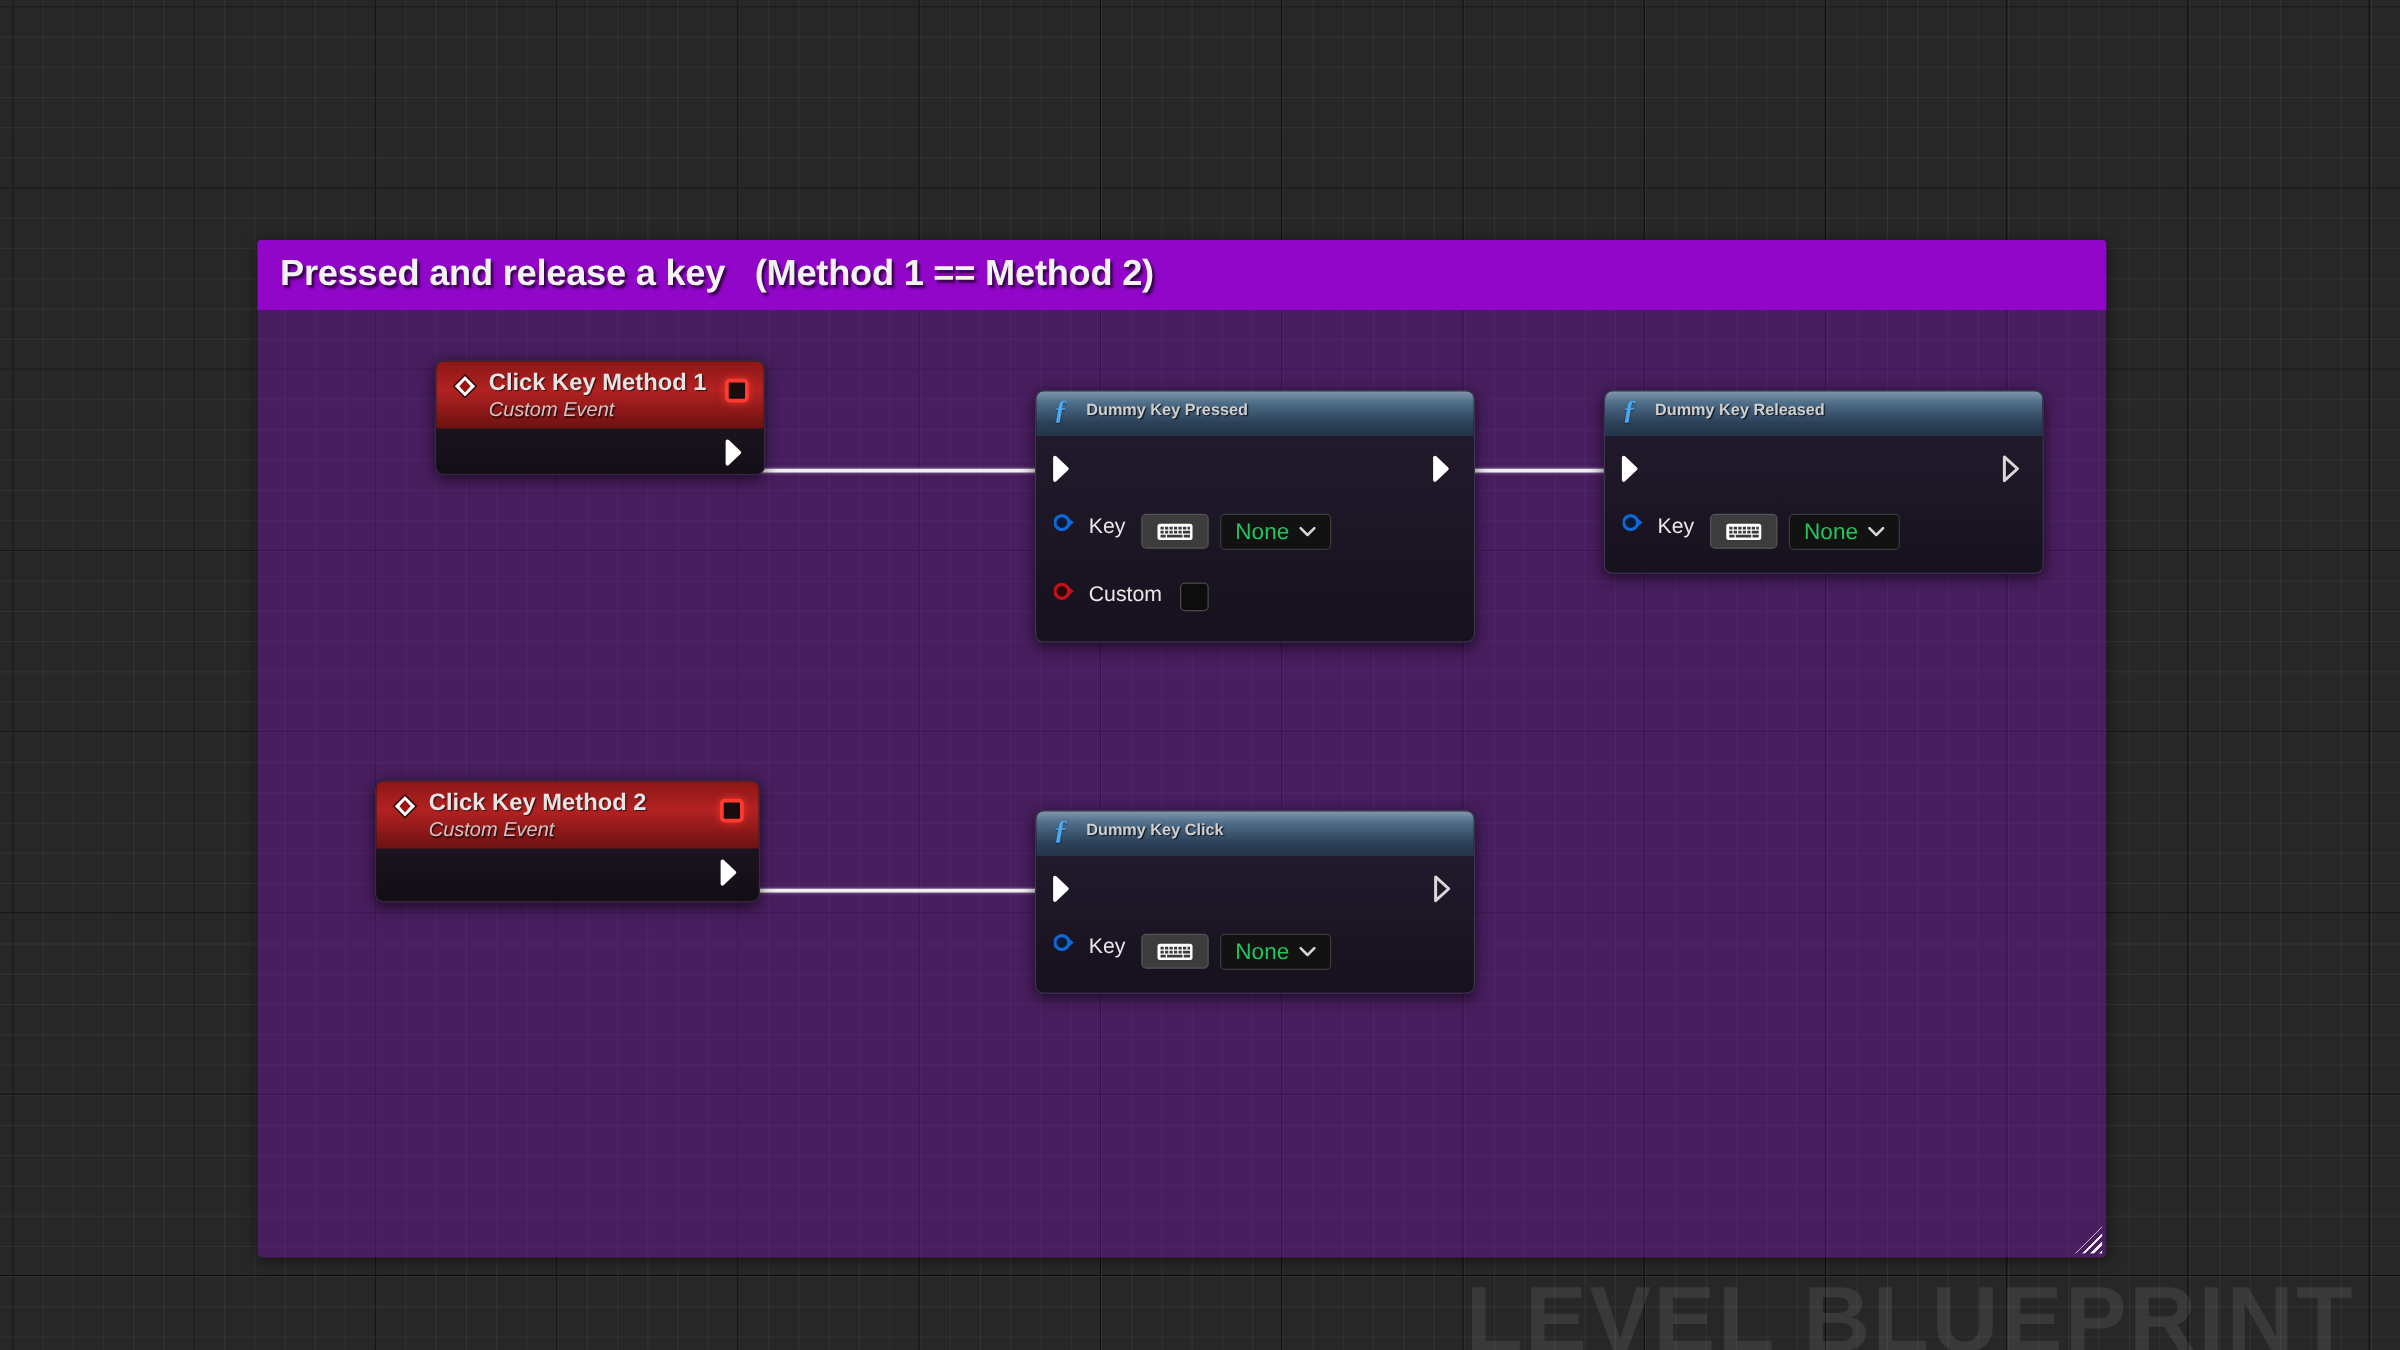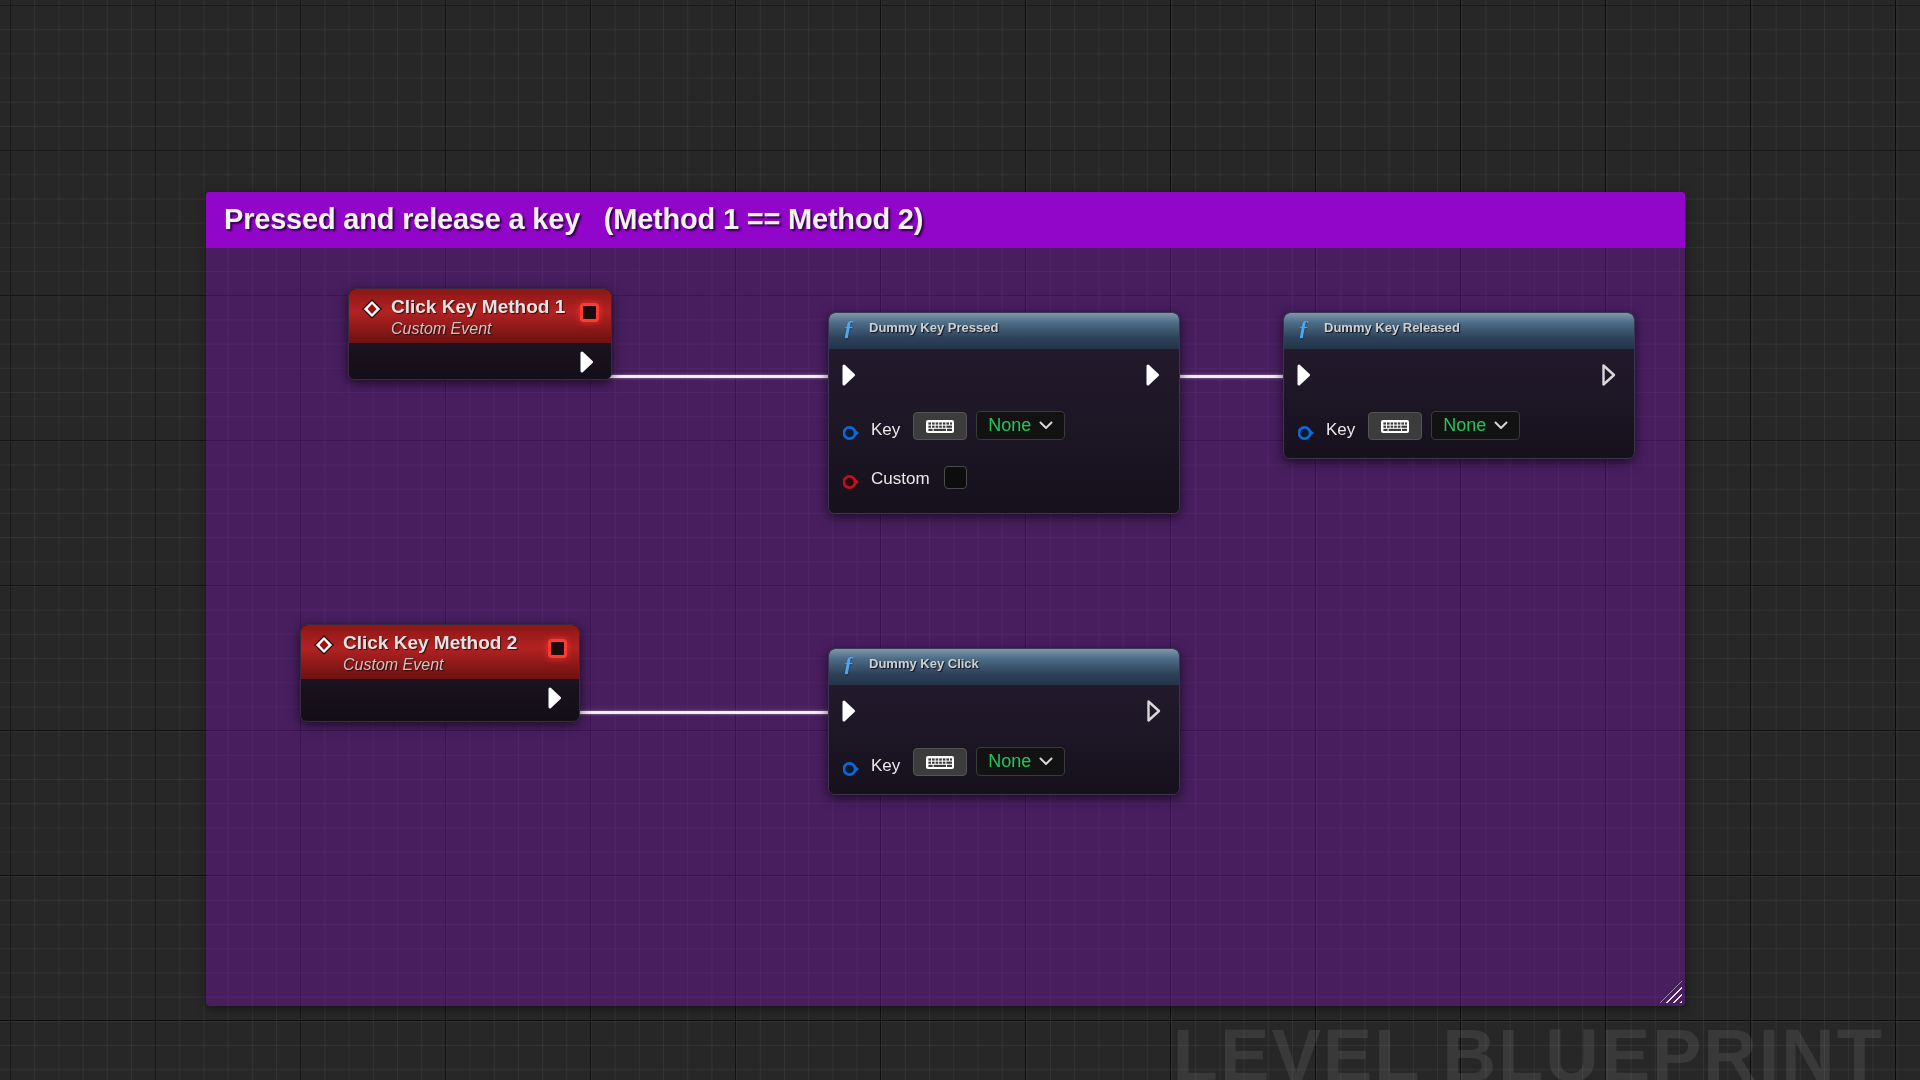--- a/index.html
+++ b/index.html
@@ -177,21 +177,21 @@
   }
 
   
   .exec-pin {
     position: absolute;
     width: 19px; height: 22px;
   }
   .exec-pin svg { display: block; }
 
   
-  .pin-row { position: absolute; display: flex; align-items: flex-end; }
+  .pin-row { position: absolute; display: flex; align-items: flex-start; }
   .data-pin-icon {
     width: 17px; height: 14px;
     position: relative;
     flex: 0 0 auto;
   }
   .pin-label {
     margin-left: 11px;
     font-size: 17px;
     color: #e8e8e8;
     white-space: nowrap;
@@ -387,21 +387,21 @@
         <span class="key-dropdown">
           <span class="key-dropdown-value">None</span>
           <svg class="chev" width="14" height="9" viewBox="0 0 14 9">
             <path d="M1.5 1.5 L7 7 L12.5 1.5" fill="none" stroke="#d6d6d6" stroke-width="2" stroke-linecap="round" stroke-linejoin="round"></path>
           </svg>
         </span>
       </div>
     </div>
   </div>
 
-  <div class="node event-node" style="left:300px; top:624px; width:280px; height:98px;">
+  <div class="node event-node" style="left:300px; top:624px; width:308px; height:98px;">
     <div class="event-header">
       <span class="event-diamond-icon">
         <svg width="20" height="20" viewBox="0 0 20 20">
           <polygon points="10,1 19,10 10,19 1,10" fill="#ffffff" stroke="#2a0505" stroke-width="1.2"></polygon>
           <polygon points="10,5 14.5,10 10,15 5.5,10" fill="#9e1212"></polygon>
         </svg>
       </span>
       <div class="event-title">Click Key Method 2</div>
       <div class="event-subtitle">Custom Event</div>
       <div class="delegate-pin"></div>

